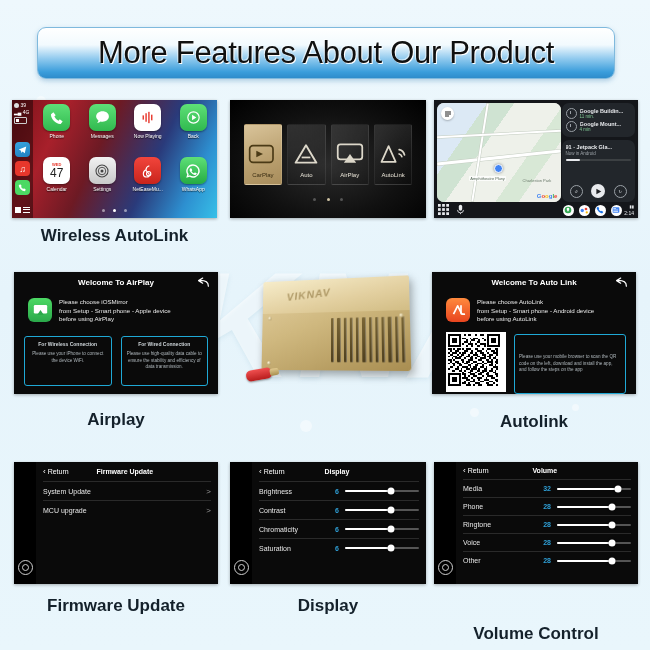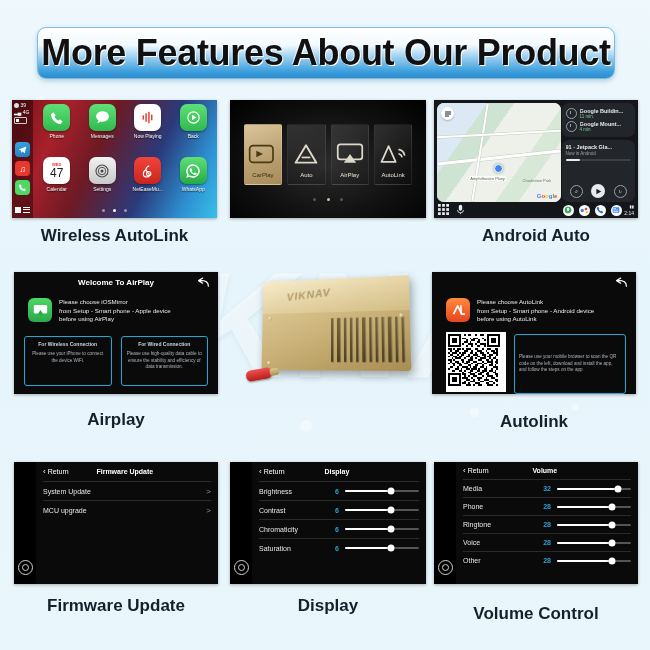--- a/index.html
+++ b/index.html
@@ -23,21 +23,21 @@
   
   .banner{
     position:absolute;left:37px;top:27px;width:576px;height:50px;
     border-radius:9px;
     background:linear-gradient(180deg,#ffffff 0%,#f2fafe 34%,#8ec9ee 62%,#3a9ddb 88%,#2e8ccb 100%);
     border:1px solid #7fb9dd;
     box-shadow:0 2px 5px rgba(60,130,180,.35),inset 0 1px 0 rgba(255,255,255,.9);
     display:flex;align-items:center;justify-content:center;
   }
   .banner-text{
-    font-size:36px;font-weight:bold;color:#111;letter-spacing:-.3px;
+    font-size:31px;font-weight:normal;color:#111;letter-spacing:-.3px;
     text-shadow:1px 1px 0 #fff,-1px -1px 0 rgba(255,255,255,.6);
     white-space:nowrap;
   }
   .shot{
     position:absolute;background:#000;overflow:hidden;
     box-shadow:0 1px 3px rgba(0,0,0,.3);
   }
   .caption{
     position:absolute;width:100%;text-align:center;
     font-size:17px;font-weight:bold;color:#14212b;white-space:nowrap;
@@ -418,21 +418,20 @@
               <rect x="2" y="7.5" width="7" height="1" fill="#fff"></rect>
             </svg>
         </span>
         <span class="aa-clock">
           <span style="font-size:4px;display:block;">▮▮</span>
           <span>2:14</span>
         </span>
       </span>
     </div>
   </div>
-  <div class="caption" style="left:434px;top:226px;width:204px;">Android Auto</div>
 
   <div class="shot dk" style="left:14px;top:272px;width:204px;height:122px;">
     <div class="dk-title">Welcome To AirPlay</div>
     <div class="dk-back">
       <svg width="13" height="11" viewBox="0 0 16 13">
           <path d="M14 11c0-5-3-7-10-7M7 1L2 4.2 7 7.4" fill="none" stroke="#fff" stroke-width="1.5" stroke-linecap="round" stroke-linejoin="round"></path>
         </svg>
     </div>
     <div class="dk-head">
       <div class="dk-appic" style="background:linear-gradient(180deg,#4cd964,#2aa84a);">
@@ -479,20 +478,21 @@
           <i></i>
       </div>
       <div class="dev-screw" style="left:6px;top:37px;"></div>
       <div class="dev-screw" style="left:6px;bottom:5px;"></div>
       <div class="dev-screw" style="right:6px;top:37px;"></div>
     </div>
     <div class="dev-ant"></div>
   </div>
 
   <div class="shot dk" style="left:432px;top:272px;width:204px;height:122px;">
+    <div class="dk-title">Welcome To Auto Link</div>
     <div class="dk-back">
       <svg width="13" height="11" viewBox="0 0 16 13">
           <path d="M14 11c0-5-3-7-10-7M7 1L2 4.2 7 7.4" fill="none" stroke="#fff" stroke-width="1.5" stroke-linecap="round" stroke-linejoin="round"></path>
         </svg>
     </div>
     <div class="dk-head">
       <div class="dk-appic" style="background:linear-gradient(180deg,#ff8a3d,#e8451f);">
         <svg width="15" height="14" viewBox="0 0 18 16">
             <path d="M3 13L8 3l5 10" fill="none" stroke="#fff" stroke-width="2" stroke-linejoin="round"></path>
             <path d="M12 3v8a2 2 0 002 2h2" fill="none" stroke="#fff" stroke-width="2" stroke-linecap="round"></path>
@@ -824,15 +824,15 @@
       <div class="st-row" style="height:17px;">
         <span>Other</span>
         <span class="st-val">28</span>
         <span class="st-sl">
             <i style="width:74%"></i>
             <b style="left:74%"></b>
           </span>
       </div>
     </div>
   </div>
-  <div class="caption" style="left:434px;top:604px;width:204px;">Volume Control</div>
+  <div class="caption" style="left:434px;top:624px;width:204px;">Volume Control</div>
 
 </div>
 
 </body></html>

